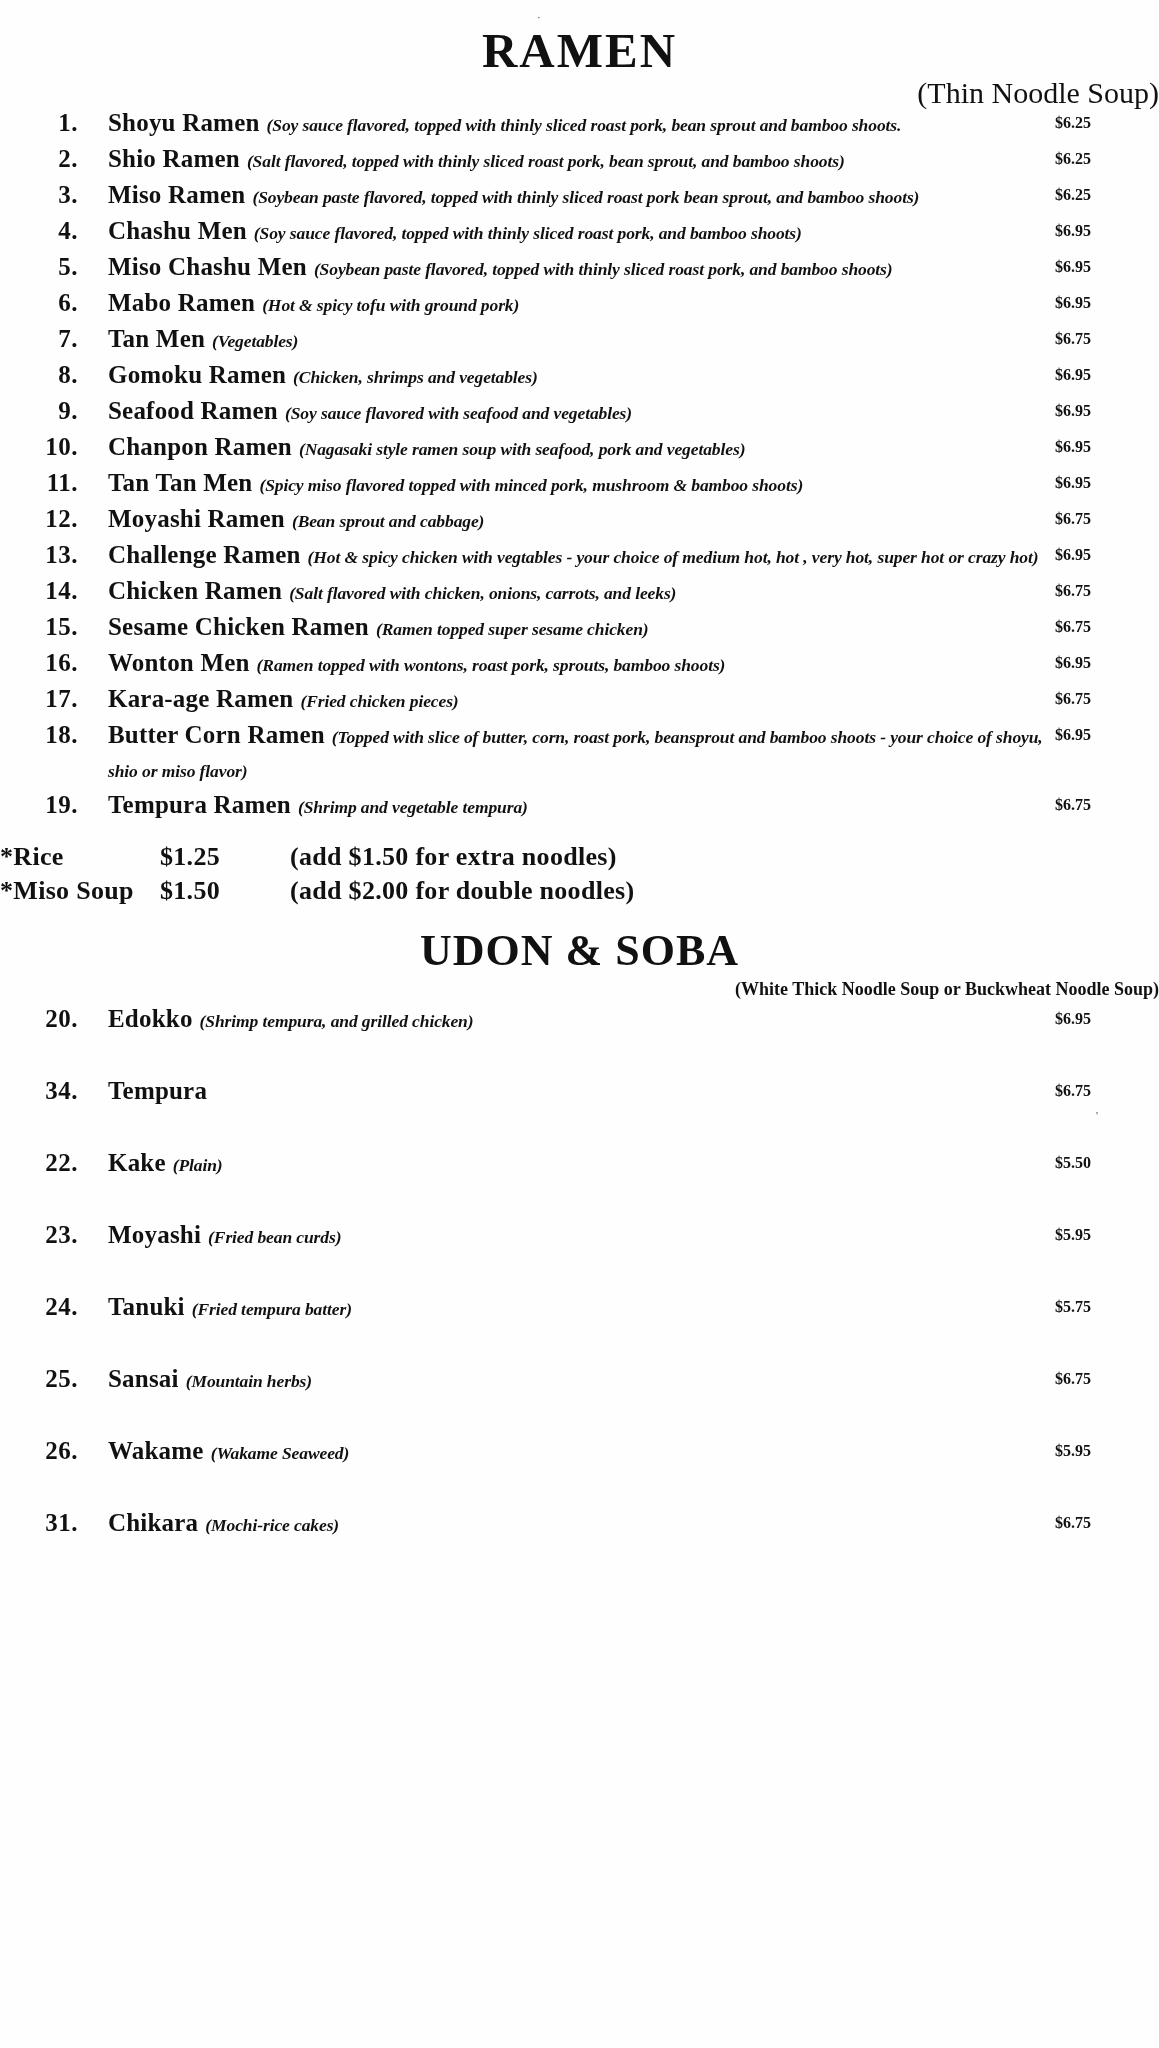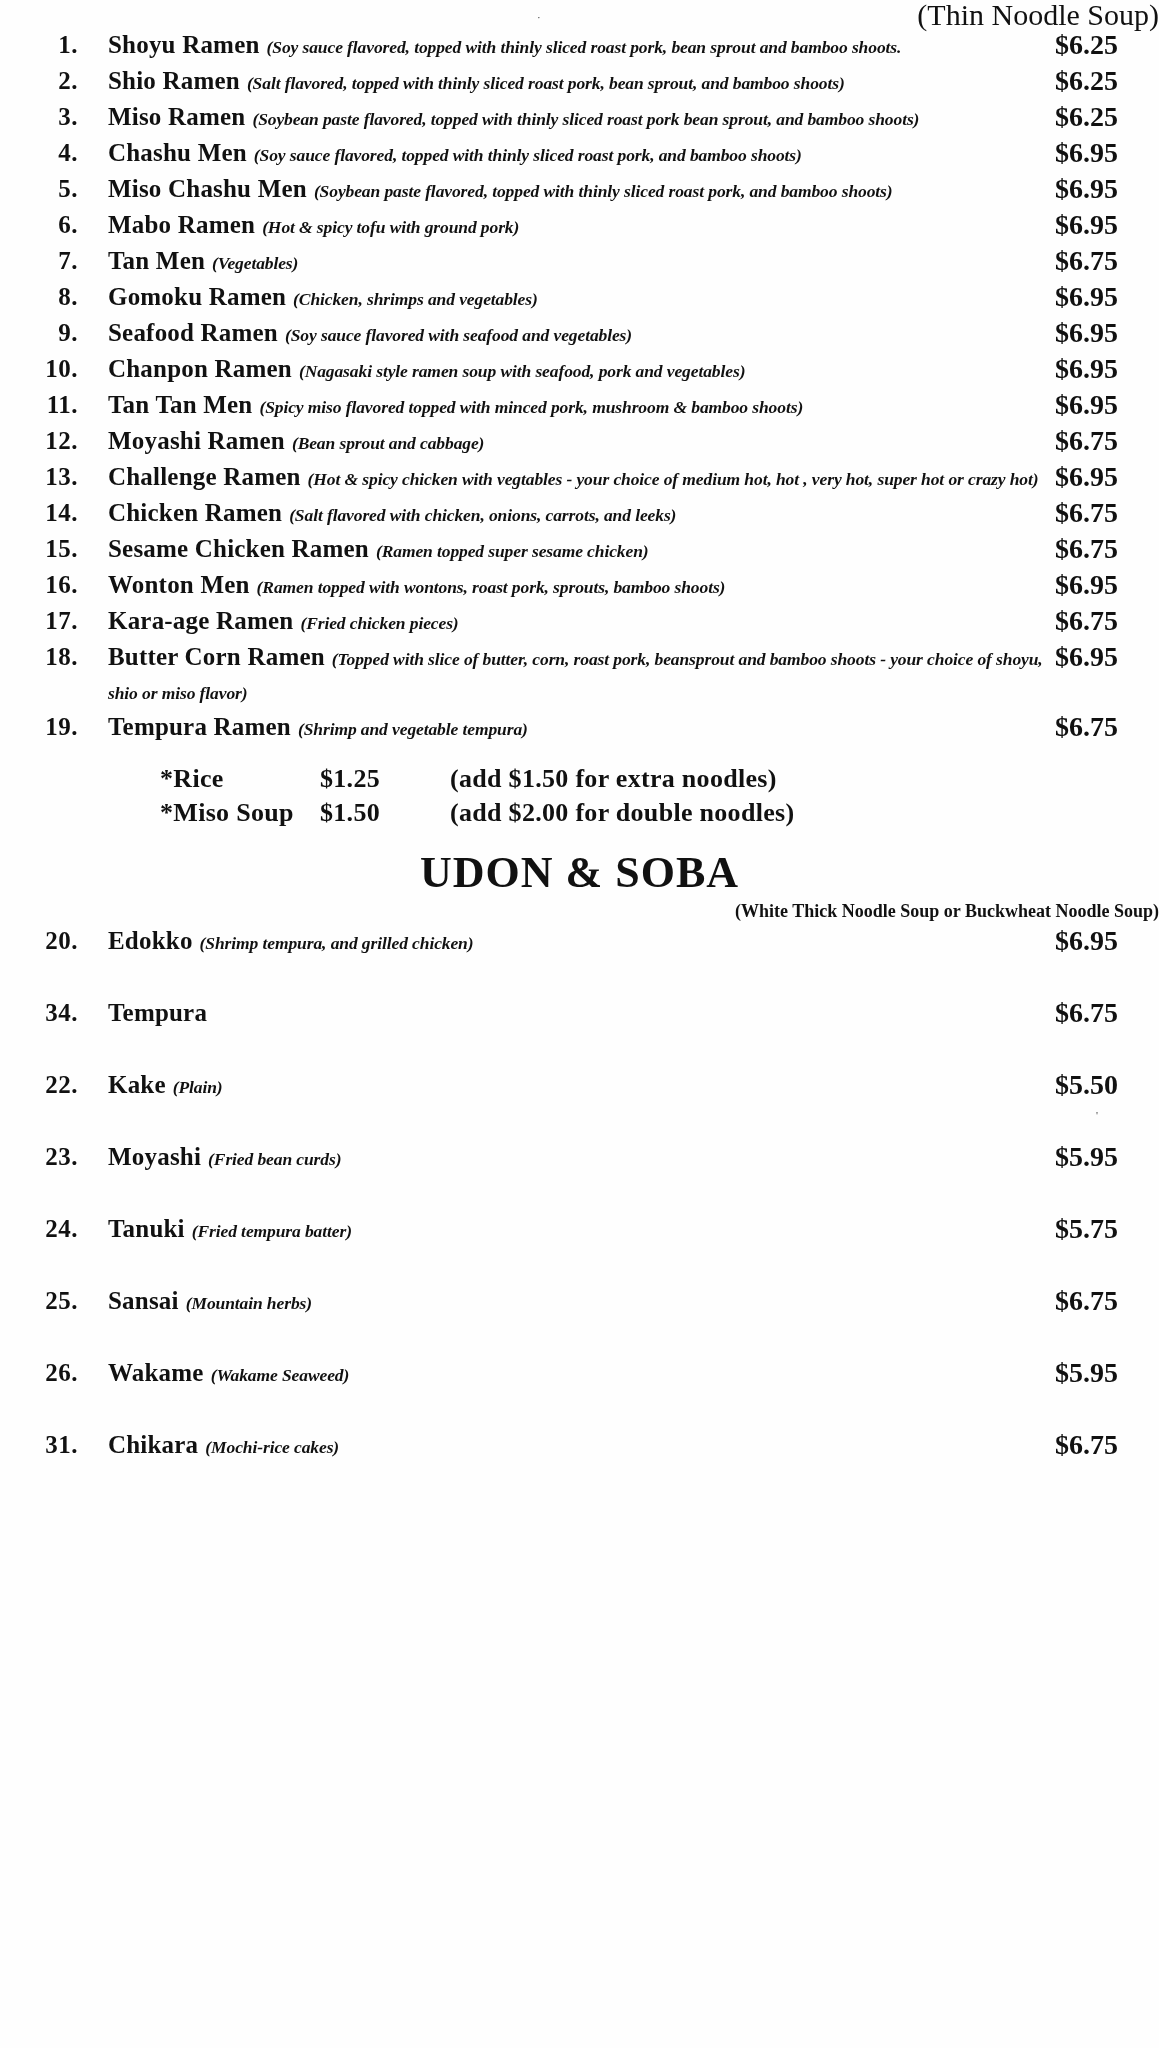--- a/index.html
+++ b/index.html
@@ -97,30 +97,29 @@
     font-size: 17.5px;
     line-height: 34px;
     letter-spacing: -0.1px;
     padding-left: 7px;
   }
   .menu-item .price {
     position: absolute;
     right: 12px;
     top: 0;
     font-weight: bold;
-    font-size: 28px;
+    font-size: 16px;
     line-height: 34px;
     width: 92px;
     text-align: left;
   }
 
   
   .extras {
     margin-top: 16px;
-    padding-left: 160px;
     font-weight: bold;
   }
   .extras-row {
     display: flex;
     align-items: baseline;
     font-size: 26px;
     line-height: 34px;
     letter-spacing: 0.3px;
   }
   .extras-row .lbl { width: 160px; }
@@ -135,20 +134,21 @@
     color: #333;
     font-size: 11px;
     line-height: 11px;
   }
 </style>
 </head>
 <body>
 
 <div class="page">
 
+  <div class="section-title ramen-title">RAMEN</div>
   <div class="ramen-sub">(Thin Noodle Soup)</div>
 
   <ul class="menu-list" id="ramen-list">
       <li class="menu-item"><span class="num">1.</span><span class="body"><span class="name">Shoyu Ramen</span><span class="desc">(Soy sauce flavored, topped with thinly sliced roast pork, bean sprout and bamboo shoots.</span></span><span class="price">$6.25</span></li>
       <li class="menu-item"><span class="num">2.</span><span class="body"><span class="name">Shio Ramen</span><span class="desc">(Salt flavored, topped with thinly sliced roast pork, bean sprout, and bamboo shoots)</span></span><span class="price">$6.25</span></li>
       <li class="menu-item"><span class="num">3.</span><span class="body"><span class="name">Miso Ramen</span><span class="desc">(Soybean paste flavored, topped with thinly sliced roast pork bean sprout, and bamboo shoots)</span></span><span class="price">$6.25</span></li>
       <li class="menu-item"><span class="num">4.</span><span class="body"><span class="name">Chashu Men</span><span class="desc">(Soy sauce flavored, topped with thinly sliced roast pork, and bamboo shoots)</span></span><span class="price">$6.95</span></li>
       <li class="menu-item"><span class="num">5.</span><span class="body"><span class="name">Miso Chashu Men</span><span class="desc">(Soybean paste flavored, topped with thinly sliced roast pork, and bamboo shoots)</span></span><span class="price">$6.95</span></li>
       <li class="menu-item"><span class="num">6.</span><span class="body"><span class="name">Mabo Ramen</span><span class="desc">(Hot &amp; spicy tofu with ground pork)</span></span><span class="price">$6.95</span></li>
       <li class="menu-item"><span class="num">7.</span><span class="body"><span class="name">Tan Men</span><span class="desc">(Vegetables)</span></span><span class="price">$6.75</span></li>

